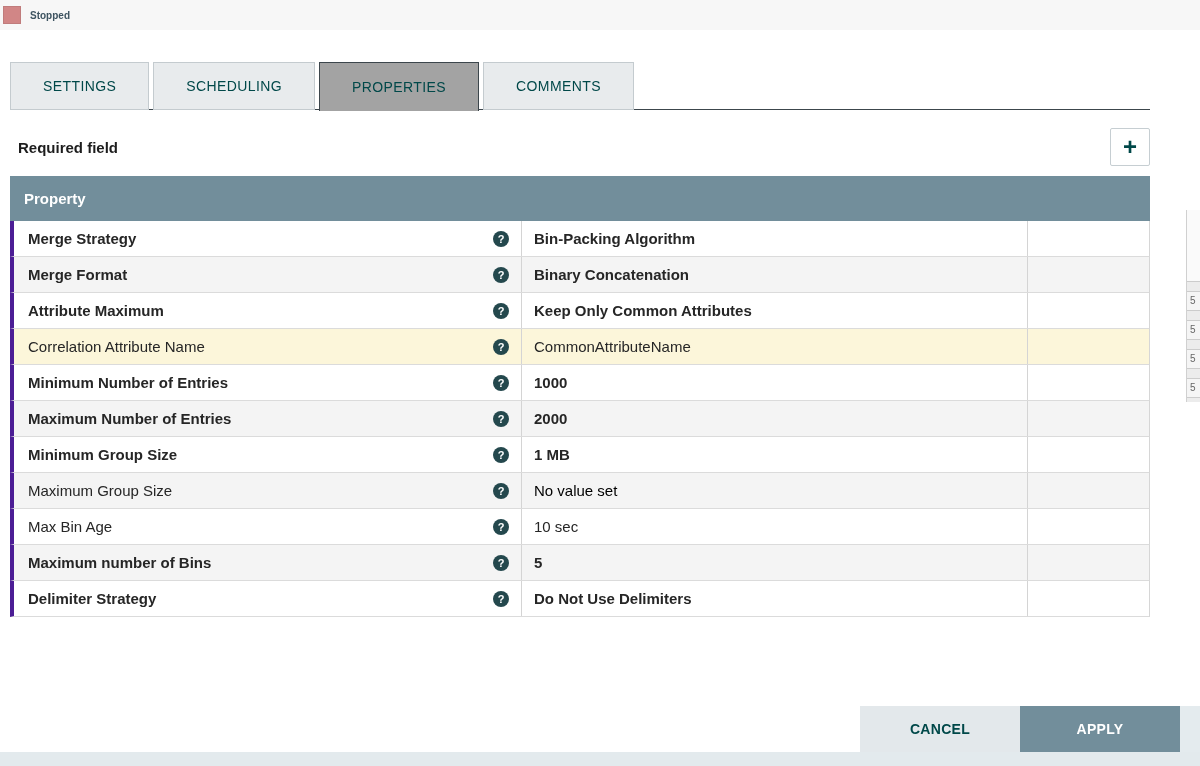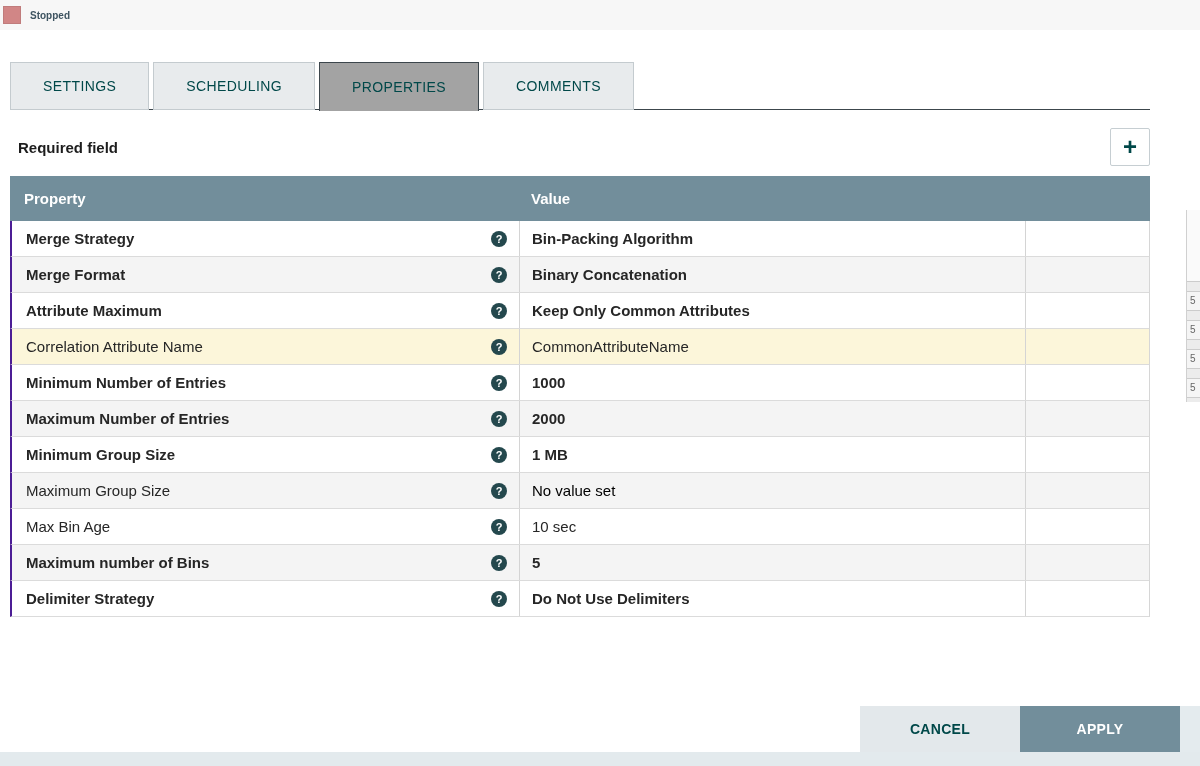--- a/index.html
+++ b/index.html
@@ -63,21 +63,21 @@
     background: #728e9b; color: #ffffff; font-weight: bold; font-size: 15px;
     height: 45px; align-items: center;
   }
   .hcell-property { padding-left: 14px; }
   .hcell-value { padding-left: 12px; }
 
   .trow {
     display: grid; grid-template-columns: 508px 506px 1fr;
     height: 36px;
     border-bottom: 1px solid #dbdbdb;
-    border-left: 2px solid #4c1d95; border-right: 1px solid #d6d6d6;
+    border-left: 4px solid #4c1d95; border-right: 1px solid #d6d6d6;
     background: #ffffff;
     font-size: 15px;
   }
   .trow.stripe { background: #f4f4f4; }
   .trow.highlight { background: #fcf6da; }
   .cell { display: flex; align-items: center; }
   .pcell { padding-left: 14px; padding-right: 12px; border-right: 1px solid #d4d4d4; justify-content: space-between; }
   .vcell { padding-left: 12px; border-right: 1px solid #d4d4d4; }
   .trow.required .pname, .trow.required .vcell { font-weight: bold; }
   .vcell.unset { color: #000000; font-weight: normal; }
@@ -139,21 +139,20 @@
       <div class="tab">COMMENTS</div>
     </div>
 
   <div class="required-label">Required field</div>
 
   <div class="add-button">+</div>
 
   <div class="ptable">
     <div class="thead">
       <div class="hcell-property">Property</div>
-      <div class="hcell-value">Value</div>
       <div></div>
     </div>
     <div class="tbody">
         <div class="trow required">
           <div class="cell pcell">
             <span class="pname">Merge Strategy</span>
             <span class="help-icon">?</span>
           </div>
           <div class="cell vcell">Bin-Packing Algorithm</div>
           <div class="cell ecell"></div>

